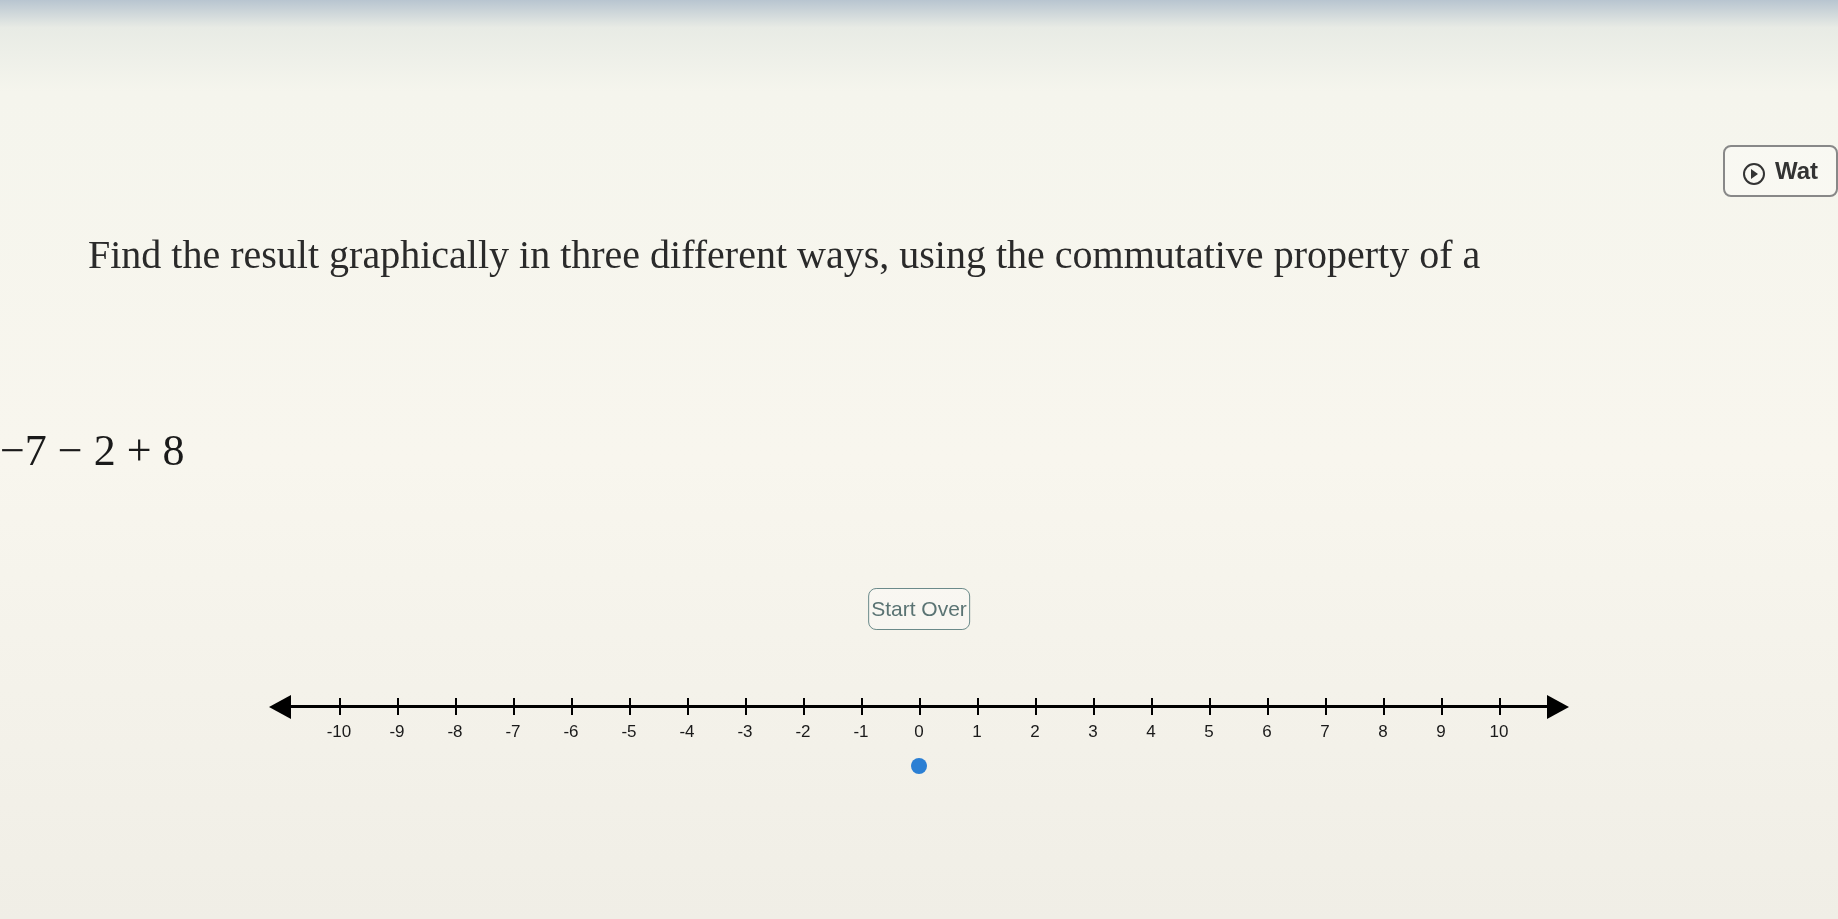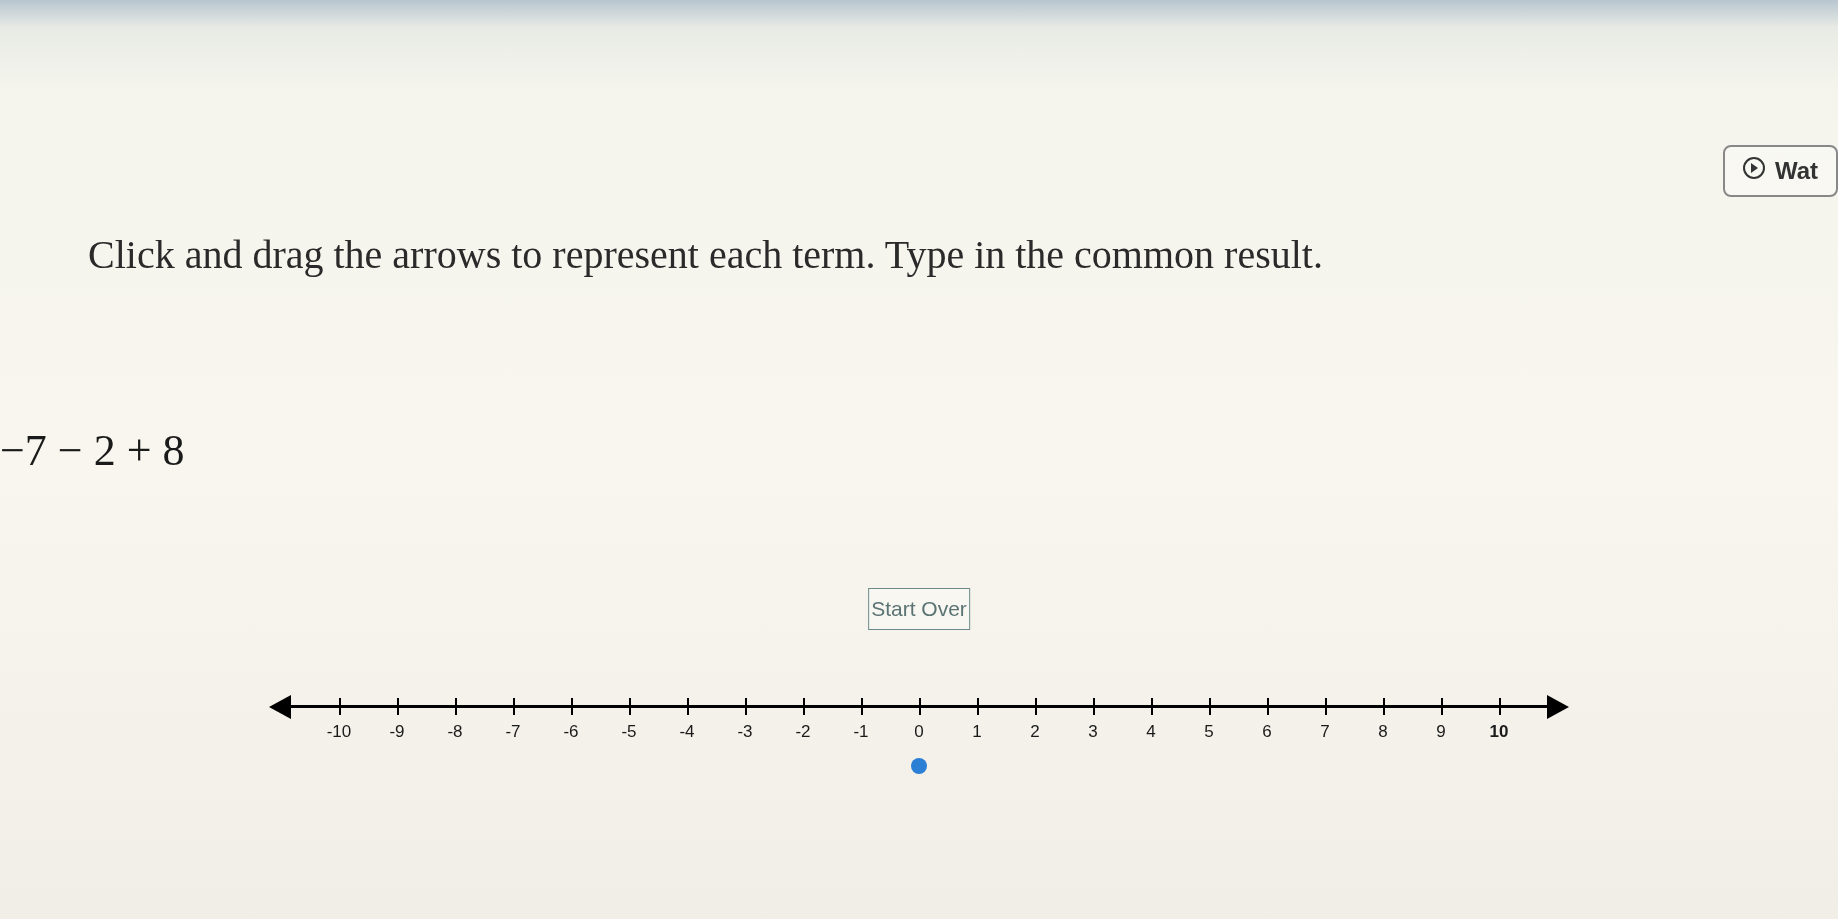--- a/index.html
+++ b/index.html
@@ -18,21 +18,21 @@
     }
     
     .watch-button {
       position: absolute;
       top: 145px;
       right: 0;
       border: 2px solid #888;
       border-radius: 8px;
       padding: 10px 18px;
       display: flex;
-      align-items: flex-start;
+      align-items: flex-end;
       gap: 10px;
       background: rgba(255,255,255,0.3);
       font-family: Arial, sans-serif;
       font-size: 24px;
       font-weight: bold;
       color: #333;
     }
     
     .play-circle-icon {
       width: 22px;
@@ -75,21 +75,21 @@
       color: #1a1a1a;
       font-family: 'Times New Roman', serif;
     }
     
     .start-over-button {
       position: absolute;
       top: 588px;
       left: 50%;
       transform: translateX(-50%);
       border: 1.5px solid #6b8a8a;
-      border-radius: 0;
+      border-radius: 8px;
       padding: 8px 2px;
       font-family: Arial, sans-serif;
       font-size: 21px;
       color: #5a7373;
       background: rgba(255,255,255,0.3);
       cursor: pointer;
     }
     
     .number-line-container {
       position: absolute;
@@ -164,21 +164,21 @@
   </style>
 </head>
 <body>
 
 <div class="watch-button">
   <span class="play-circle-icon"></span>
   <span>Wat</span>
 </div>
 
 <div class="instructions">
-  <div>Click and drag the arrows to represent each term. Type in the common result.</div>
+  <div>Find the result graphically in three different ways, using the commutative property of a</div>
 </div>
 
 <div class="expression">−7 − 2 + 8</div>
 
 <button class="start-over-button">
   <span>Start Over</span>
 </button>
 
 <div class="number-line-container">
   <div class="number-line">
@@ -220,17 +220,17 @@
         <div class="tick-label" style="left: 930px;">5</div>
         <div class="tick" style="left: 988px;"></div>
         <div class="tick-label" style="left: 988px;">6</div>
         <div class="tick" style="left: 1046px;"></div>
         <div class="tick-label" style="left: 1046px;">7</div>
         <div class="tick" style="left: 1104px;"></div>
         <div class="tick-label" style="left: 1104px;">8</div>
         <div class="tick" style="left: 1162px;"></div>
         <div class="tick-label" style="left: 1162px;">9</div>
         <div class="tick" style="left: 1220px;"></div>
-        <div class="tick-label" style="left: 1220px; font-weight: bold;">10</div>
+        <div class="tick-label" style="left: 1220px;">10</div>
       </div>
     <div class="point-marker" id="point-marker" style="left: 640px;"></div>
   </div>
 </div>
 
 </body></html>

